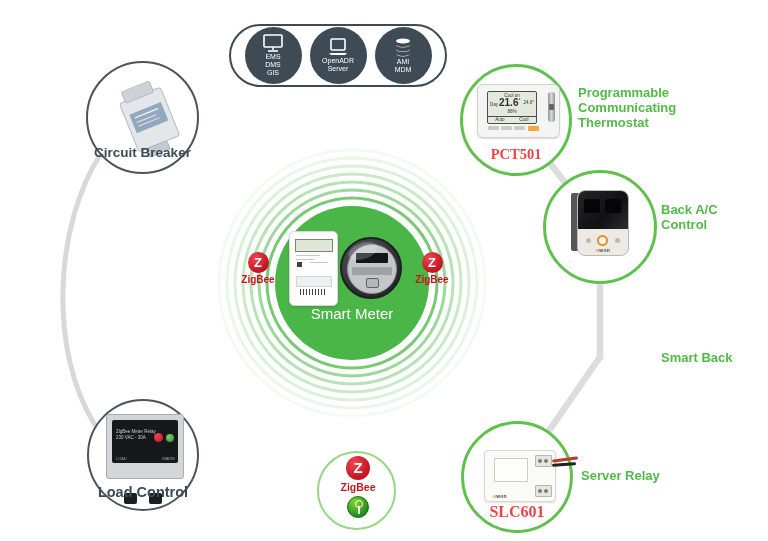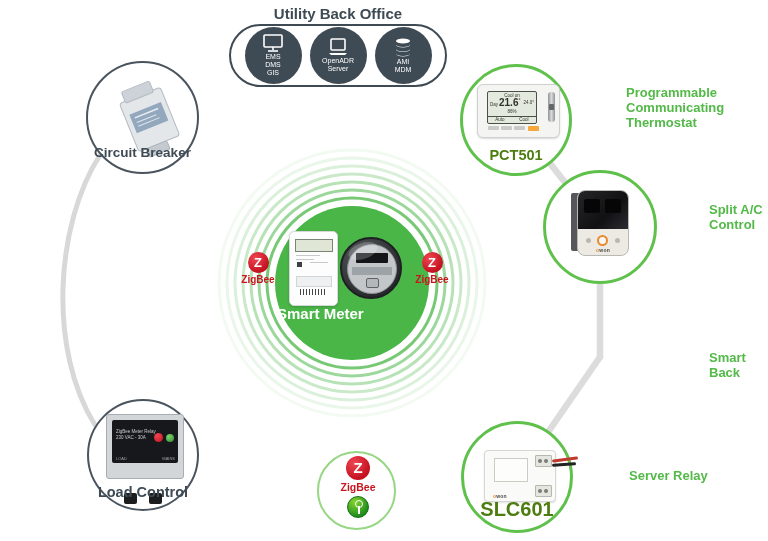--- a/index.html
+++ b/index.html
@@ -6,22 +6,22 @@
   #canvas{position:relative;width:768px;height:541px;background:#fff;overflow:hidden;
           font-family:"Liberation Sans",sans-serif;}
   .abs{position:absolute;}
   svg{display:block;}
   .circle{position:absolute;border-radius:50%;background:#fff;box-sizing:border-box;}
   .dark-ring{border:2.5px solid #49545e;}
   .green-ring{border:3px solid #5fc14b;}
   .lite-green-ring{border:2px solid #97d784;}
   .c-label{position:absolute;left:0;right:0;text-align:center;font-weight:bold;}
   .slate{color:#3e4a54;}
-  .green-text{color:#4d7c0f;}
-  .desc{position:absolute;font-weight:bold;color:#53b948;font-size:13px;line-height:15px;white-space:pre-line;margin-left:48px;}
+  .green-text{color:#ef4444;font-family:Liberation Serif, serif;}
+  .desc{position:absolute;font-weight:bold;color:#53b948;font-size:13px;line-height:15px;white-space:pre-line;}
   
   .pill{position:absolute;left:229px;top:24px;width:218px;height:63px;border:2px solid #3e4a54;
         border-radius:34px;background:#fff;display:flex;align-items:center;justify-content:center;gap:8px;box-sizing:border-box;}
   .node{width:57px;height:57px;border-radius:50%;background:#3e4a54;color:#fff;display:flex;
         flex-direction:column;align-items:center;justify-content:center;text-align:center;
         font-size:7px;line-height:8px;flex:0 0 auto;}
   .node .nlines{margin-top:1px;}
   
   .zb{position:absolute;width:46px;text-align:center;}
   .zb .dot{width:21px;height:21px;margin:0 auto;border-radius:50%;
@@ -118,21 +118,20 @@
       <circle cx="145" cy="145" r="93" opacity="0.55"></circle>
       <circle cx="145" cy="145" r="101" opacity="0.40"></circle>
       <circle cx="145" cy="145" r="109" opacity="0.30"></circle>
       <circle cx="145" cy="145" r="117" opacity="0.20"></circle>
       <circle cx="145" cy="145" r="125" opacity="0.12"></circle>
       <circle cx="145" cy="145" r="133" opacity="0.07"></circle>
     </g>
     <circle cx="145" cy="145" r="77" fill="#4bb648"></circle>
   </svg>
 
-  <div class="abs slate" style="left:238px;top:5px;width:200px;text-align:center;font-weight:bold;font-size:15px;z-index:2">Utility Back Office</div>
 
   <div class="pill" style="z-index:2">
     <div class="node">
       <svg width="22" height="18" viewBox="0 0 22 18">
         <rect x="2" y="1" width="18" height="12" rx="1" fill="none" stroke="#fff" stroke-width="1.6"></rect>
         <line x1="11" y1="13" x2="11" y2="16" stroke="#fff" stroke-width="1.6"></line>
         <line x1="6" y1="17" x2="16" y2="17" stroke="#fff" stroke-width="1.6"></line>
       </svg>
       <div class="nlines">
         <div>EMS</div>
@@ -210,21 +209,21 @@
   </div>
   <div class="meter-r" style="z-index:2">
     <div class="mr-face">
       <div class="mr-disp"></div>
       <div class="mr-band"></div>
       <div class="mr-dial"></div>
     </div>
     <div class="gloss"></div>
   </div>
 
-  <div class="abs" style="left:277px;top:305px;width:150px;text-align:left;color:#fff;font-weight:bold;font-size:15px;z-index:3">Smart Meter</div>
+  <div class="abs" style="left:277px;top:305px;width:150px;text-align:center;color:#fff;font-weight:normal;font-size:15px;z-index:3">Smart Meter</div>
 
   <div class="zb" style="left:235px;top:252px;z-index:3">
     <div class="dot">Z</div>
     <div class="zt">ZigBee</div>
   </div>
   <div class="zb" style="left:409px;top:252px;z-index:3">
     <div class="dot">Z</div>
     <div class="zt">ZigBee</div>
   </div>
 
@@ -259,41 +258,41 @@
       <div class="ac-top">
         <div class="ac-ir" style="left:6px"></div>
         <div class="ac-ir" style="left:27px"></div>
       </div>
       <div class="ac-btn"></div>
       <div class="ac-dot" style="left:8px"></div>
       <div class="ac-dot" style="right:8px"></div>
       <span class="brand" style="position:absolute;left:0;right:0;bottom:2px;text-align:center">owon</span>
     </div>
   </div>
-  <div class="desc" style="left:661px;top:202px">Split A/C
+  <div class="desc" style="left:661px;top:202px">Back A/C
 Control</div>
 
   <div class="desc" style="left:661px;top:350px">Smart Back</div>
 
   <div class="circle green-ring" style="left:461px;top:421px;width:112px;height:112px;z-index:2">
     <div class="relay">
       <div class="recess"></div>
       <div class="term" style="top:4px">
         <div class="screw" style="left:2px"></div>
           <div class="screw" style="left:8px"></div>
       </div>
       <div class="term" style="bottom:4px">
         <div class="screw" style="left:2px"></div>
           <div class="screw" style="left:8px"></div>
       </div>
       <span class="brand" style="position:absolute;left:8px;bottom:2px;text-align:left">owon</span>
     </div>
     <div class="wire" style="left:88px;top:34px;width:26px;background:#c0392b;transform:rotate(-7deg)"></div>
     <div class="wire" style="left:88px;top:39px;width:24px;background:#222;transform:rotate(-4deg)"></div>
-    <div class="c-label green-text" style="bottom:9px;font-size:20px">SLC601</div>
+    <div class="c-label green-text" style="bottom:9px;font-size:16px">SLC601</div>
   </div>
   <div class="desc" style="left:581px;top:468px">Server Relay</div>
 
   <div class="circle lite-green-ring" style="left:317px;top:451px;width:79px;height:79px;z-index:2">
     <div class="zb" style="left:16px;top:3px">
       <div class="dot" style="width:24px;height:24px;line-height:24px;font-size:15px">Z</div>
       <div class="zt" style="font-size:10.5px">ZigBee</div>
       <div class="cert"></div>
     </div>
   </div>

